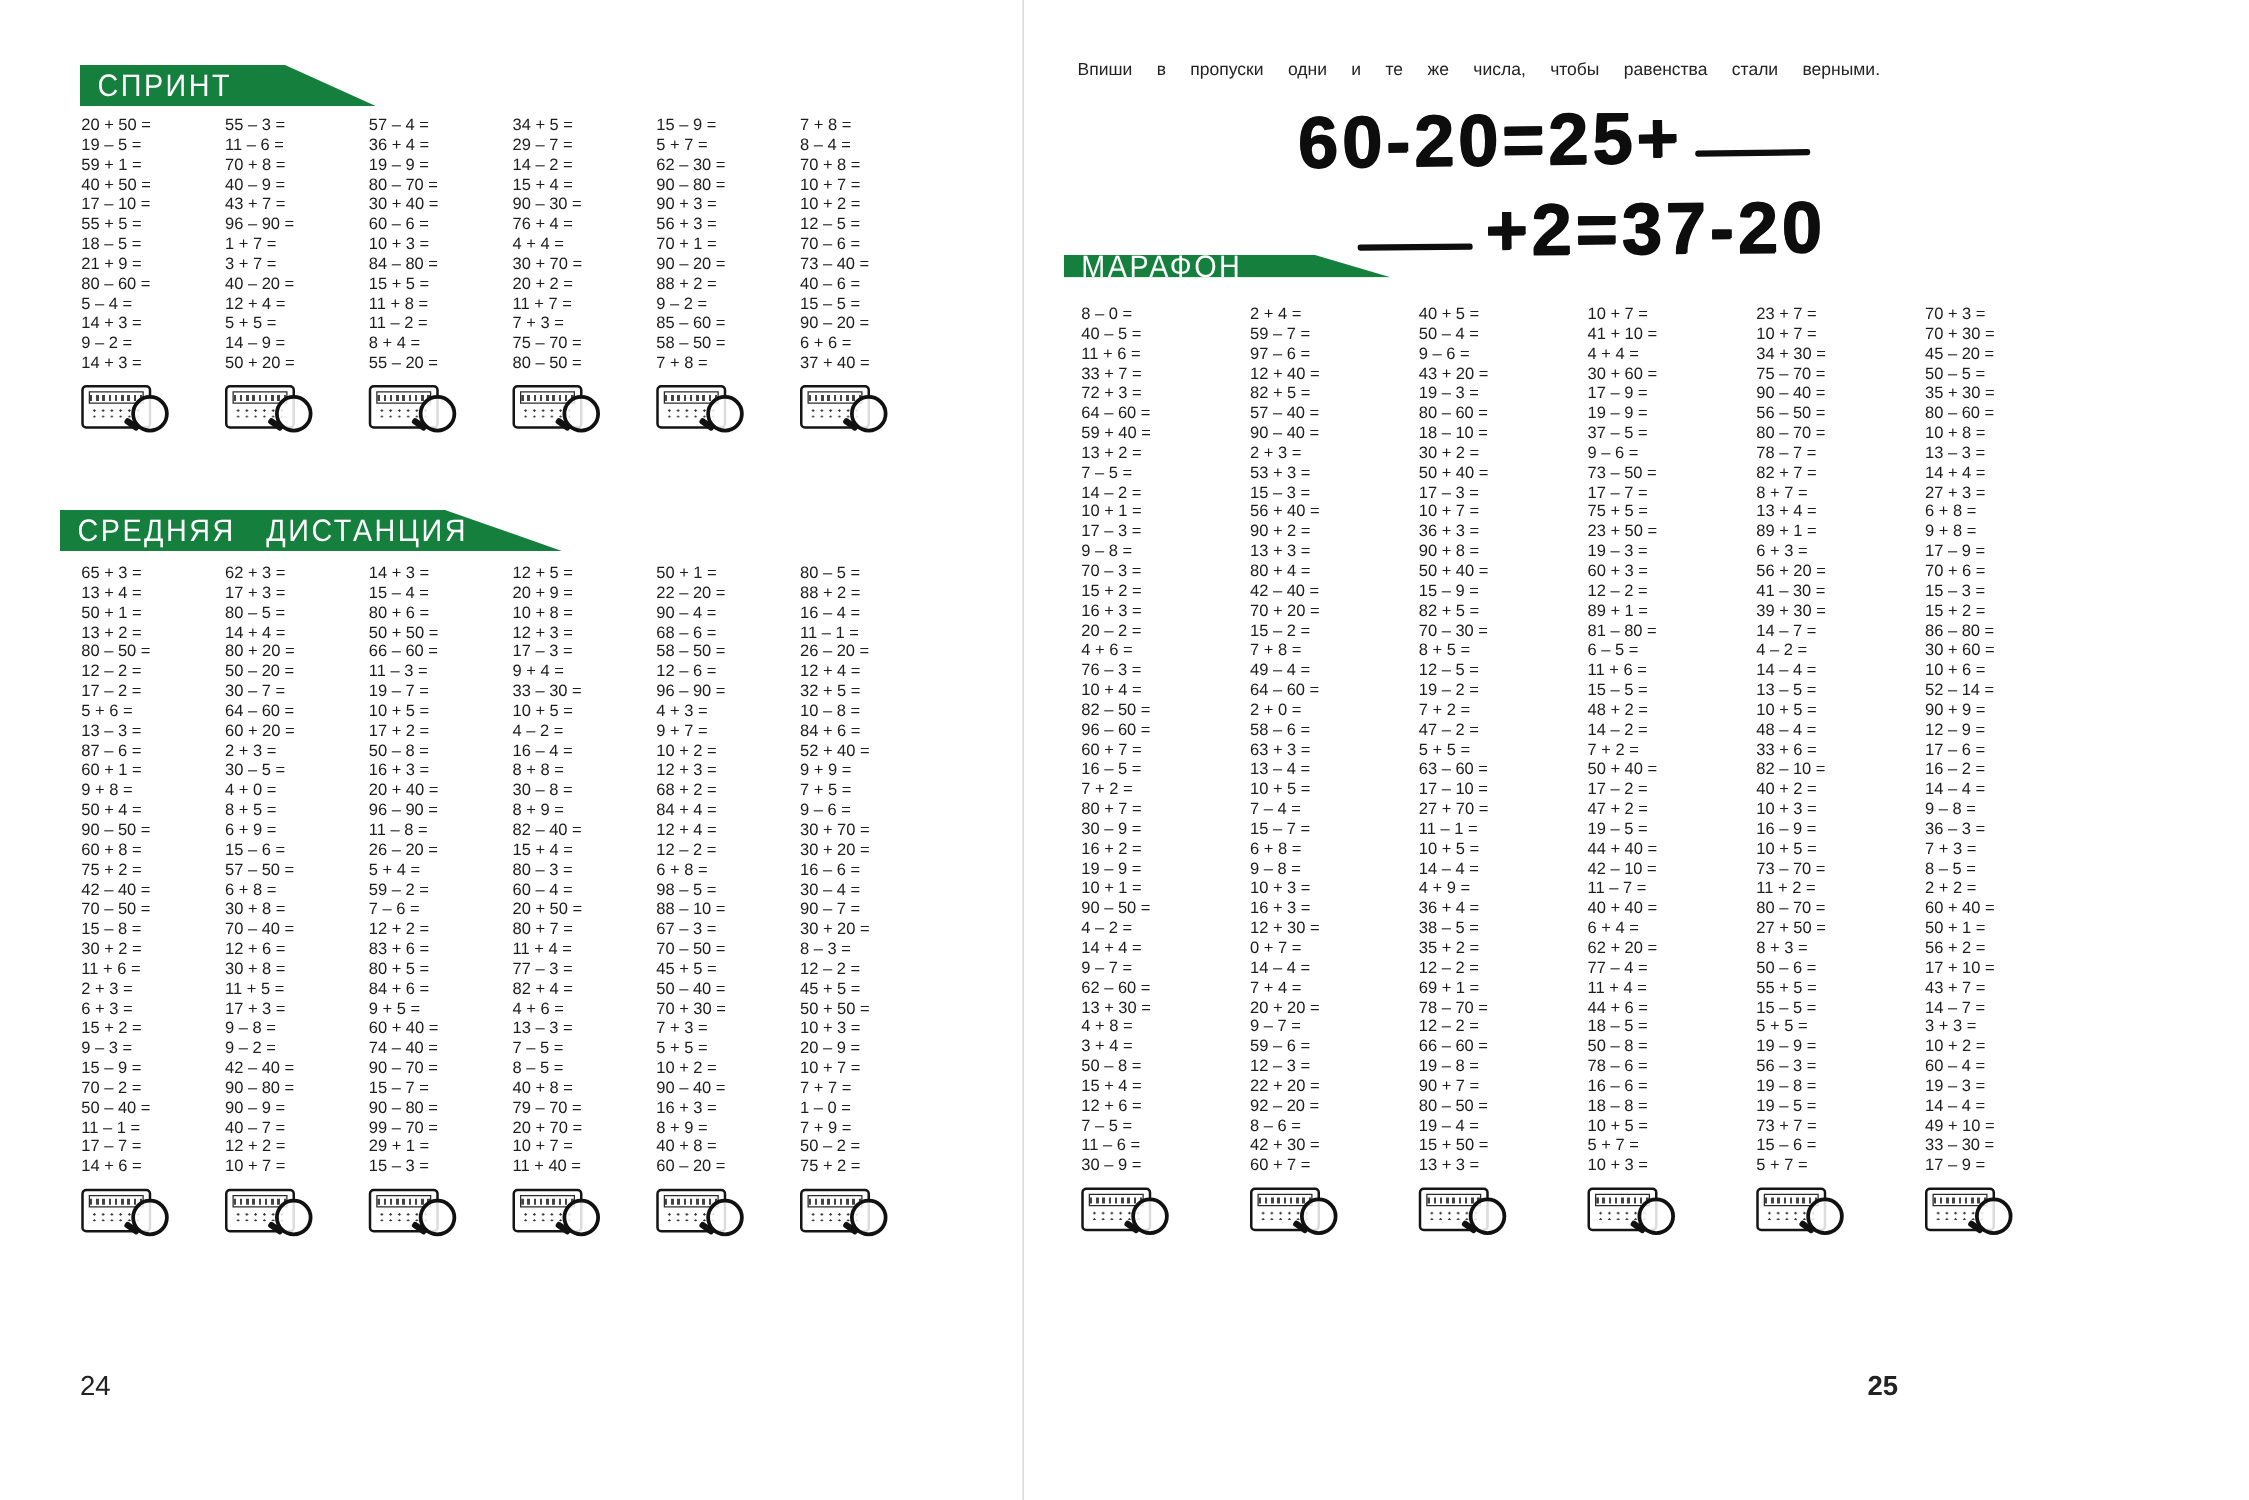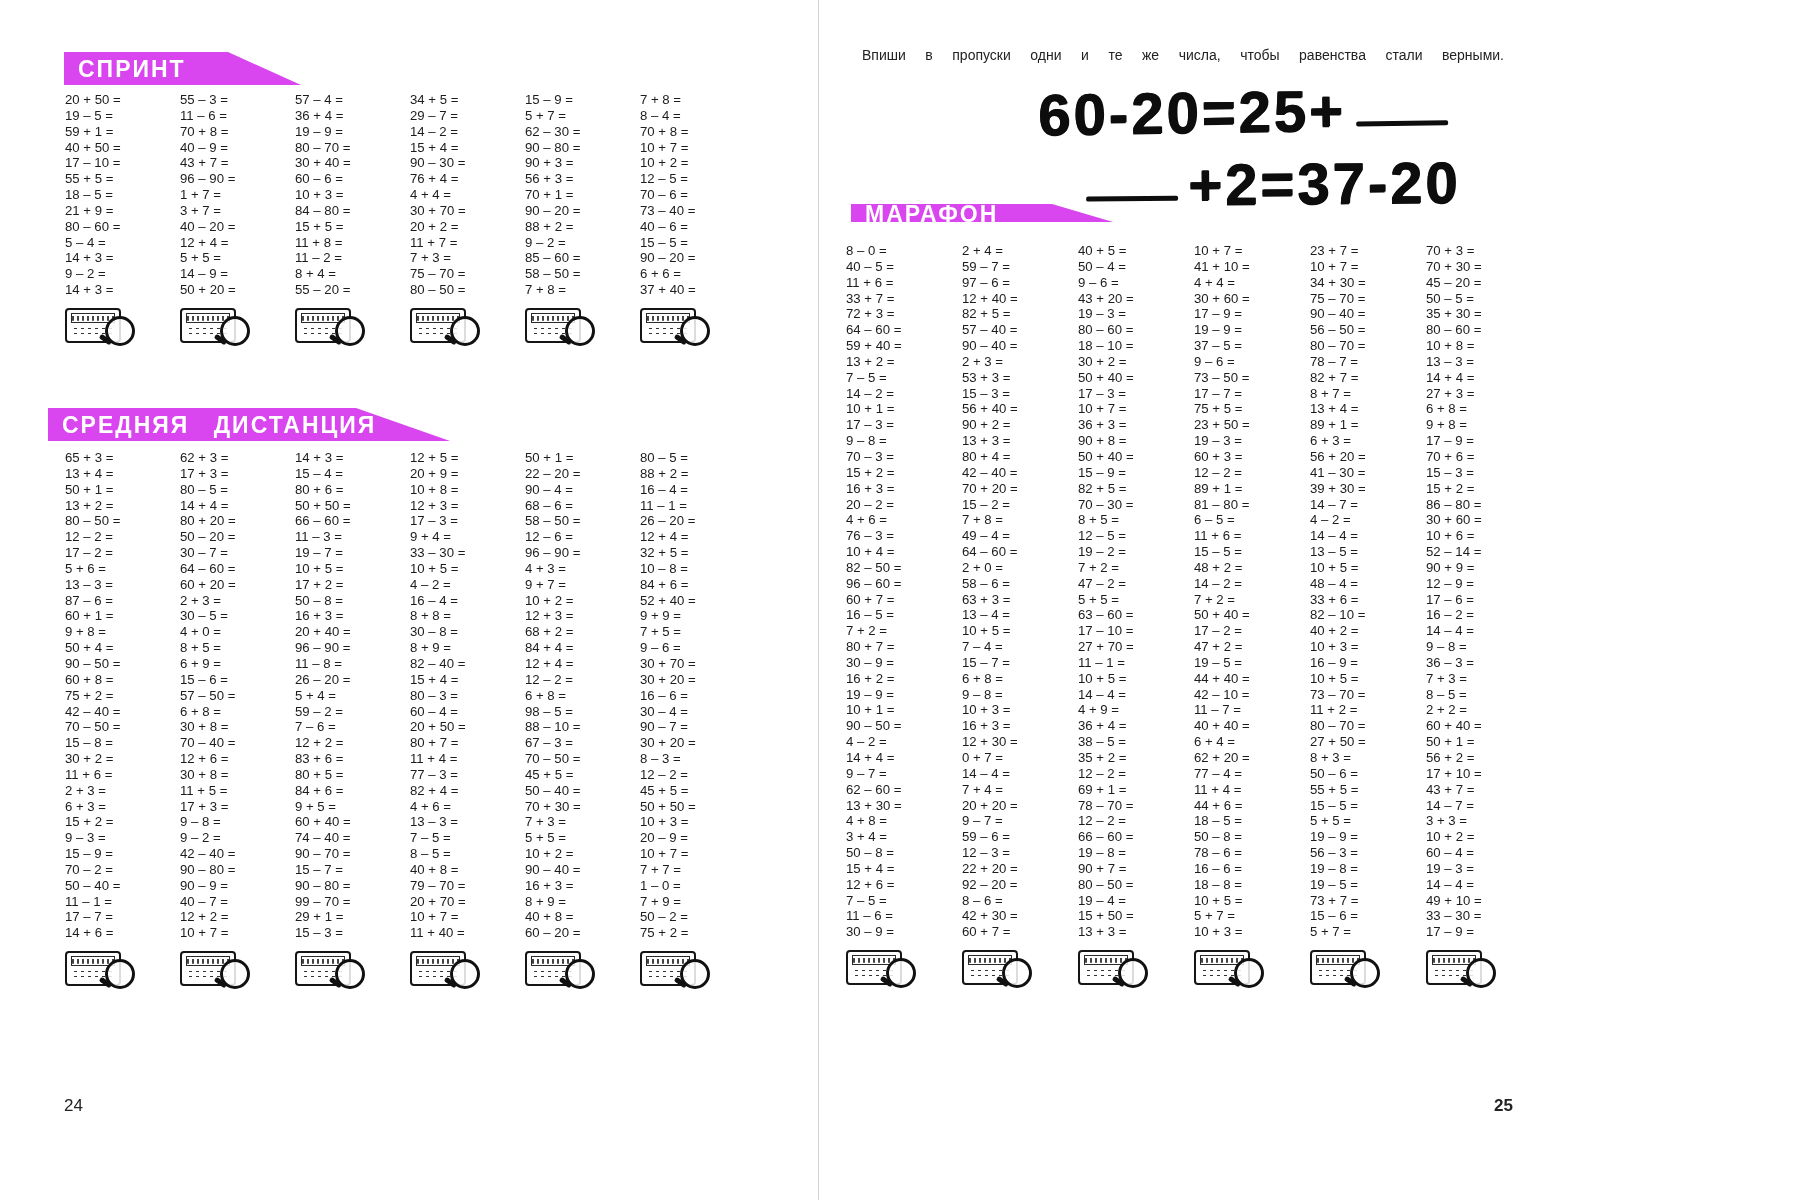--- a/index.html
+++ b/index.html
@@ -2,39 +2,39 @@
 <html><head>
 <meta charset="utf-8">
 <style>
   html,body{margin:0;padding:0;}
   body{
     width:1799px;height:1200px;position:relative;background:#ffffff;
     font-family:"Liberation Sans", sans-serif;color:#1b1b1b;overflow:hidden;
   }
   .page-divider{position:absolute;left:818px;top:0;width:1px;height:1200px;background:#d2d2d2;}
   
-  .banner{position:absolute;background:#d946ef;color:#fff;font-weight:bold;
+  .banner{position:absolute;background:#15803d;color:#fff;font-weight:normal;
     display:flex;align-items:center;letter-spacing:2px;}
   .banner .banner-label{padding-left:14px;font-size:23px;white-space:nowrap;transform:scaleY(1.08);}
   #banner-sprint{left:64px;top:52px;width:237px;height:33px;
     clip-path:polygon(0 0,164px 0,237px 100%,0 100%);}
   #banner-middle{left:48px;top:408px;width:402px;height:33px;
     clip-path:polygon(0 0,308px 0,402px 100%,0 100%);}
   #banner-middle .banner-label{word-spacing:16px;}
   #banner-marathon{left:851px;top:204px;width:262px;height:18px;
     clip-path:polygon(0 0,201px 0,262px 100%,0 100%);align-items:center;}
   
   .cols{position:absolute;display:flex;}
   #cols-sprint{left:65px;top:92px;}
   #cols-middle{left:65px;top:450px;}
   #cols-marathon{left:846px;top:243px;}
   .col{flex:0 0 auto;}
   #cols-sprint .col{width:115px;}
   #cols-middle .col{width:115px;}
-  #cols-marathon .col{width:116px;}
+  #cols-marathon .col{width:116px;margin-left:19px;}
   .cell{font-size:13.2px;line-height:15.85px;white-space:nowrap;color:#1c1c1c;}
   
   .icon-wrap{position:relative;width:80px;height:40px;margin-top:8px;}
   .calc{position:absolute;left:0;top:2px;width:52px;height:31px;border:2px solid #151515;border-radius:4px;background:#fff;}
   .calc-display{height:8px;margin:3px 4px 2px;border:1px solid #2a2a2a;
     background:repeating-linear-gradient(90deg,#444 0 2px,transparent 2px 5px);background-size:auto 60%;background-repeat:repeat-x;background-position:center;}
   .calc-keys{height:9px;margin:1px 4px 0;
     background-image:radial-gradient(#333 1px,transparent 1.3px);background-size:7px 5px;background-position:1px 1px;}
   .mag{position:absolute;left:40px;top:10px;width:24px;height:24px;border:3px solid #111;border-radius:50%;background:rgba(255,255,255,.85);}
   .mag-handle{position:absolute;left:-9px;top:18px;width:13px;height:5px;background:#111;border-radius:2px;transform:rotate(35deg);}
@@ -42,21 +42,21 @@
   .instruction{position:absolute;left:862px;top:47px;width:642px;font-size:14px;
     text-align:justify;text-align-last:justify;color:#222;}
   .equation-line{position:absolute;font-weight:bold;color:#0d0d0d;white-space:nowrap;
     font-size:58px;letter-spacing:3px;text-shadow:1px 0 0 #0d0d0d,0 1px 0 #0d0d0d;}
   #eq-line1{left:1038px;top:78px;transform:rotate(-0.8deg);}
   #eq-line2{left:1086px;top:150px;transform:rotate(-0.5deg);}
   .blank-line{display:inline-block;width:92px;height:5px;background:#0d0d0d;border-radius:2px;
     vertical-align:baseline;margin:0 6px 4px 10px;}
   #eq-line2 .blank-line{margin:0 10px 4px 0;}
   
-  .page-number{position:absolute;top:1096px;font-size:17px;color:#222;}
+  .page-number{position:absolute;top:1096px;font-size:22px;color:#222;}
   #pageno-left{left:64px;}
   #pageno-right{left:1494px;font-weight:bold;}
 </style>
 </head>
 <body>
 
 <div class="page-divider"></div>
 
 <div class="banner" id="banner-sprint">
   <span class="banner-label">СПРИНТ</span>

